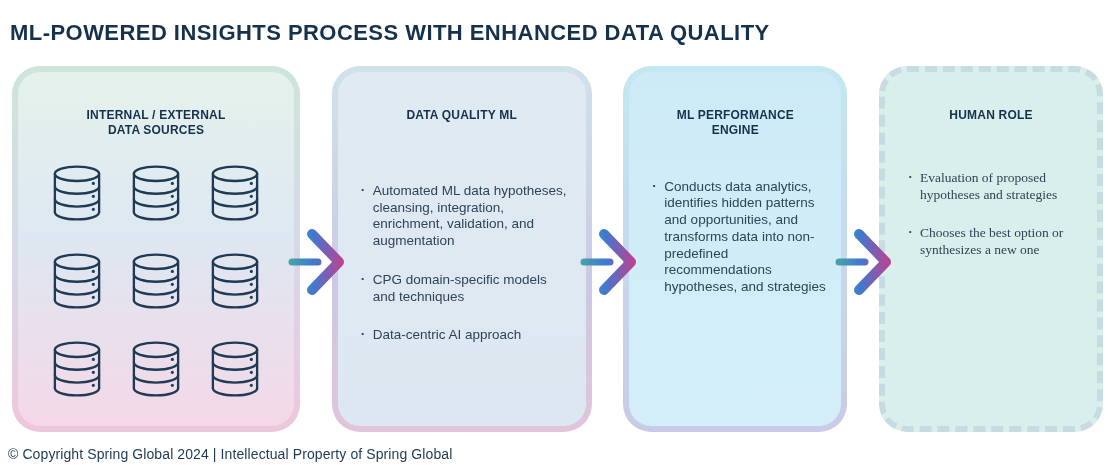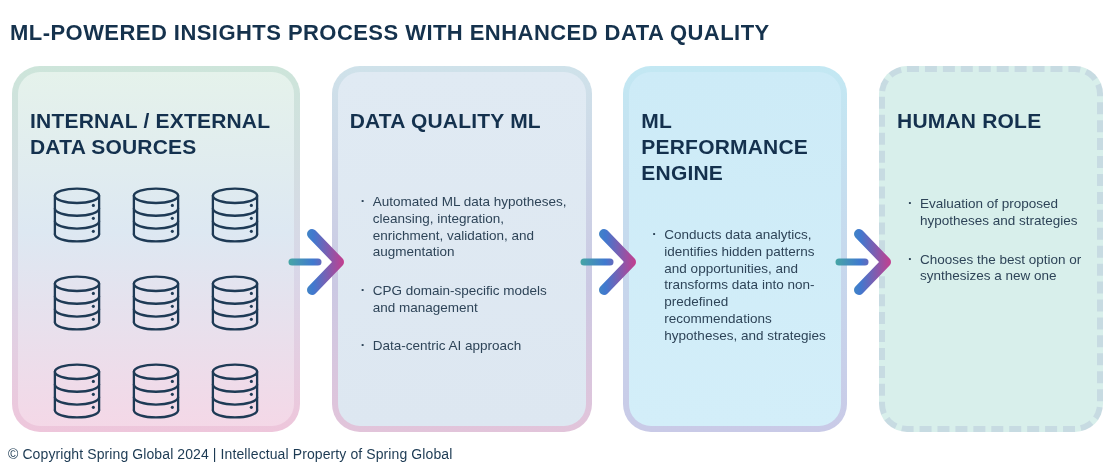--- a/index.html
+++ b/index.html
@@ -34,35 +34,35 @@
   .panel-3{
     width:224px;
     background:
       linear-gradient(180deg,#cdebf7 0%,#d3eef9 100%) padding-box,
       linear-gradient(180deg,#c3e8f3 0%,#c9cae7 100%) border-box;
   }
   .panel-4{
     width:224px;background:#d8efeb;border:6px dashed #c7dbe2;
   }
   .panel h2{
-    margin:36px 12px 0;text-align:left;
-    font-size:21px;font-weight:700;line-height:1.24;letter-spacing:.2px;
+    margin:36px 12px 0;text-align:center;
+    font-size:12px;font-weight:700;line-height:1.24;letter-spacing:.2px;
     color:#14314e;
   }
   .panel h2 span{display:block;}
   .db-grid{
     margin:26px 20px 0;display:grid;grid-template-columns:repeat(3,1fr);
     row-gap:30px;justify-items:center;
   }
   ul.bullets{
     list-style:none;margin:0;padding:0 15px 0 22px;
   }
   .panel-2 ul.bullets{margin-top:60px;}
   .panel-3 ul.bullets{margin-top:41px;}
-  .panel-4 ul.bullets{margin-top:62px;}
+  .panel-4 ul.bullets{margin-top:47px;font-family:Liberation Serif, serif;}
   ul.bullets li{
     position:relative;padding-left:13px;margin-bottom:22px;
     font-size:13.5px;line-height:1.24;color:#2e4458;
   }
   ul.bullets li::before{
     content:"\00B7";position:absolute;left:1px;top:-1px;font-weight:700;color:#2e4458;
   }
   .arrow-gap{flex:1 1 auto;position:relative;}
   .arrow-gap svg{position:absolute;left:50%;top:158px;transform:translateX(-50%);}
   .footer{
@@ -234,21 +234,21 @@
       <polyline points="24,10 51,38 24,66" fill="none" stroke="url(#ag1)" stroke-width="10" stroke-linecap="round" stroke-linejoin="round"></polyline>
     </svg>
   </div>
 
   <section class="panel panel-2">
     <h2>
       <span>DATA QUALITY ML</span>
     </h2>
     <ul class="bullets">
       <li>Automated ML data hypotheses, cleansing, integration, enrichment, validation, and augmentation</li>
-      <li>CPG domain-specific models and management</li>
+      <li>CPG domain-specific models and techniques</li>
       <li>Data-centric AI approach</li>
     </ul>
   </section>
 
   <div class="arrow-gap">
     <svg width="56" height="76" viewBox="0 0 56 76">
       <defs>
           <linearGradient id="ag2" gradientUnits="userSpaceOnUse" x1="0" y1="0" x2="56" y2="0">
         <stop offset="0" stop-color="#46a6a4"></stop>
             <stop offset="0.45" stop-color="#4079cf"></stop>

